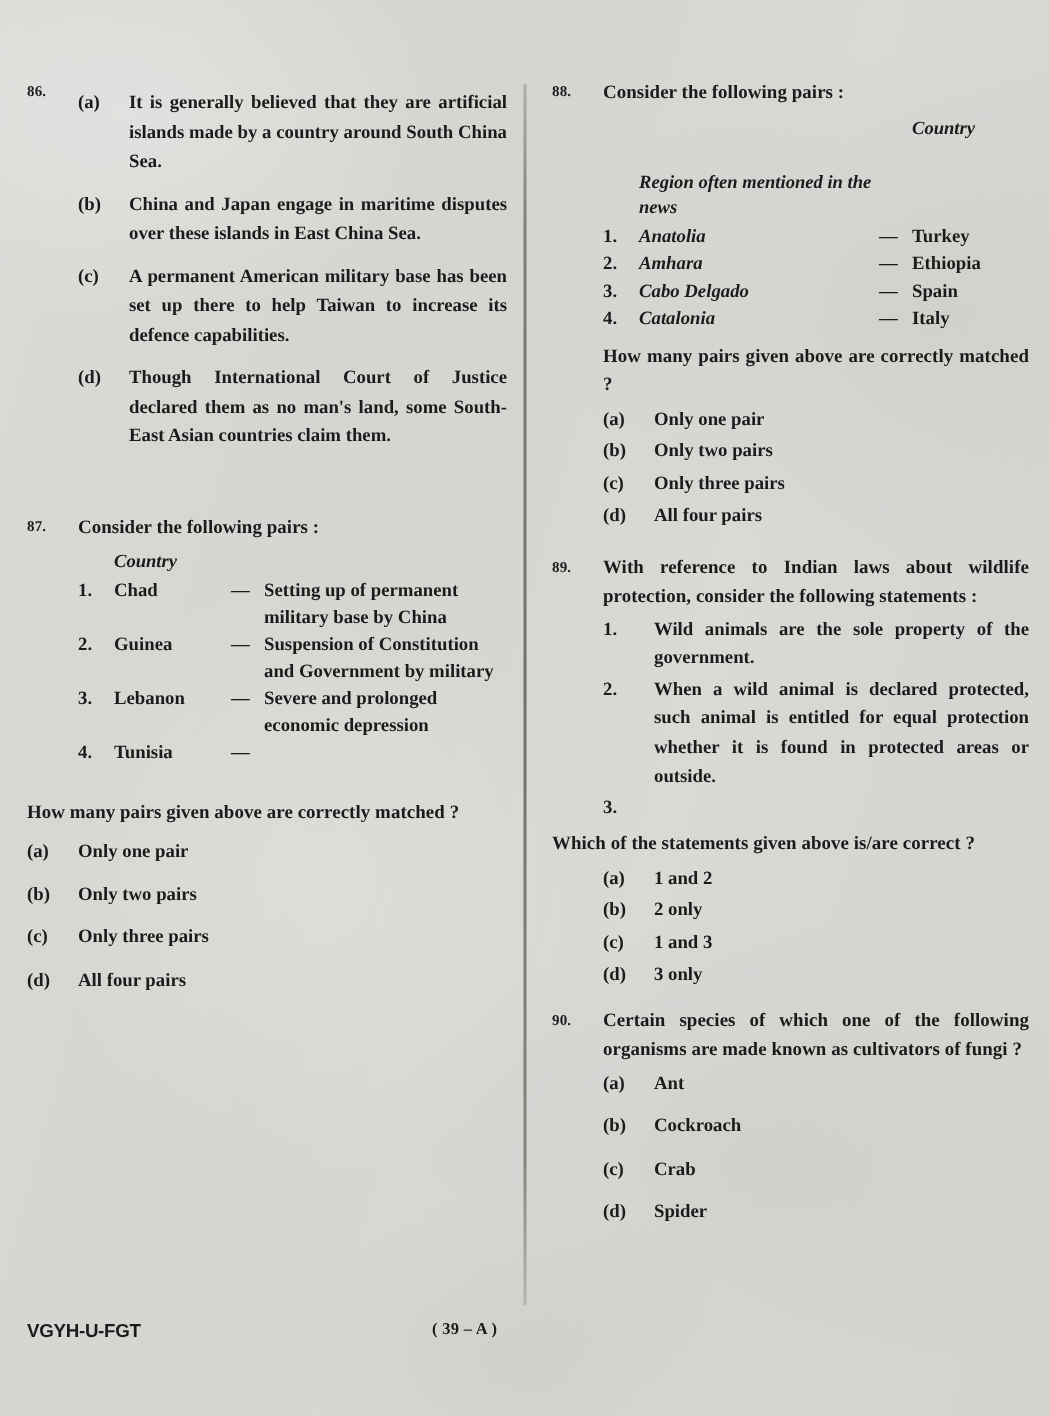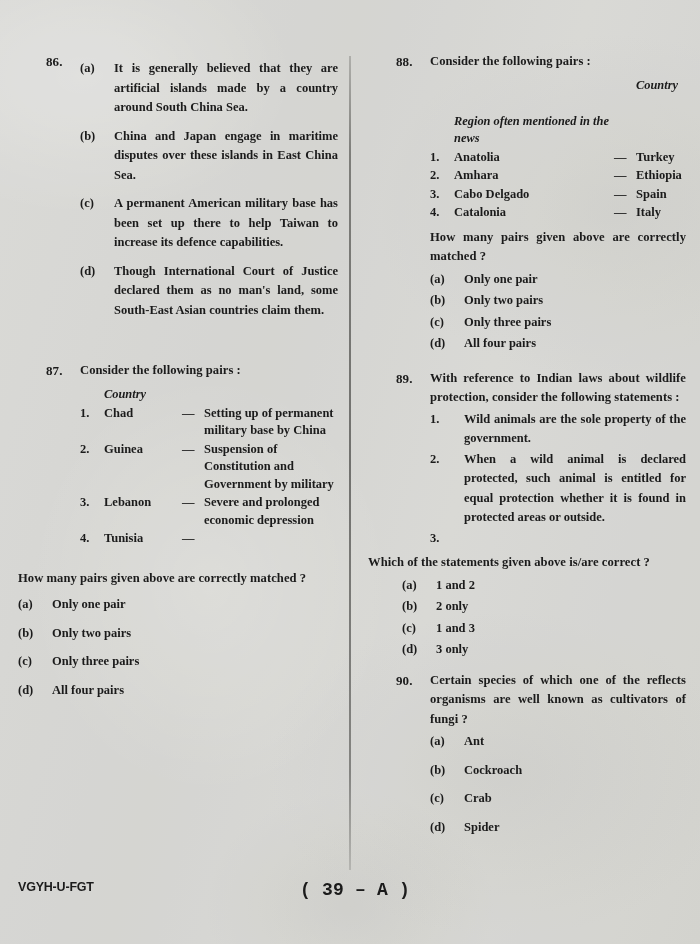--- a/index.html
+++ b/index.html
@@ -57,25 +57,24 @@
 
   
   .q {
     display: flex;
     align-items: flex-start;
     margin-bottom: 4px;
   }
   .q-num {
     flex: 0 0 34px;
     font-weight: bold;
-    font-size: 13px;
+    font-size: 10px;
     line-height: 19px;
     padding-top: 0px;
     letter-spacing: 0.1px;
-    margin-left: 28px;
   }
   .q-body {
     flex: 1 1 auto;
   }
   .q-stem {
     font-size: 12.6px;
     line-height: 19.5px;
     text-align: justify;
     font-weight: bold;
     letter-spacing: 0.05px;
@@ -153,21 +152,21 @@
 
   
   .t87 .pc-a    { flex: 0 0 78px; }
   .t87 .pc-b    { flex: 1 1 auto; }
   .t87 .pair-head .sp { flex: 0 0 24px; }
   .t87 .pair-head .h1 { flex: 0 0 78px; }
   .t87 .pair-head .h2 { flex: 0 0 22px; }
   .t87 .pair-head .h3 { flex: 1 1 auto; }
 
   
-  .t88 .pc-a   { flex: 0 0 160px; }
+  .t88 .pc-a   { flex: 0 0 160px; font-style: italic; }
   .t88 .pc-b   { flex: 1 1 auto; }
   .t88 .pair-head .sp { flex: 0 0 24px; }
   .t88 .pair-head .h1 { flex: 0 0 182px; margin-top: 36px; }
   .t88 .pair-head .h3 { flex: 1 1 auto; }
 
   .gap-lg { height: 28px; }
   .gap-md { height: 16px; }
   .gap-sm { height: 9px; }
   .gap-xs { height: 5px; }
 
@@ -184,24 +183,24 @@
     position: absolute;
     left: 18px;
     top: 0;
     font-family: "Liberation Sans", "DejaVu Sans", sans-serif;
     font-size: 12.5px;
     font-weight: bold;
     letter-spacing: -0.2px;
   }
   .footer-page {
     position: absolute;
-    left: 300px;
+    left: 288px;
     top: 0;
-    font-family: Liberation Mono, monospace;
-    font-size: 18px;
+    font-family: Liberation Serif, serif;
+    font-size: 11px;
     font-weight: bold;
     letter-spacing: 0.2px;
   }
 </style>
 </head>
 <body>
 
 <div class="paper-texture"></div>
 
 <div class="page">
@@ -407,21 +406,21 @@
         <div class="opt-key">(d)</div>
         <div class="opt-text nj">3 only</div>
       </div>
     </div>
 
     <div class="gap-sm"></div>
 
     <div class="q">
       <div class="q-num">90.</div>
       <div class="q-body">
-        <div class="q-stem">Certain species of which one of the reflects organisms are well known as cultivators of fungi ?</div>
+        <div class="q-stem">Certain species of which one of the following organisms are made known as cultivators of fungi ?</div>
         <div class="opts tight">
           <div class="opt">
             <div class="opt-key">(a)</div>
             <div class="opt-text nj">Ant</div>
           </div>
           <div class="opt">
             <div class="opt-key">(b)</div>
             <div class="opt-text nj">Cockroach</div>
           </div>
           <div class="opt">

